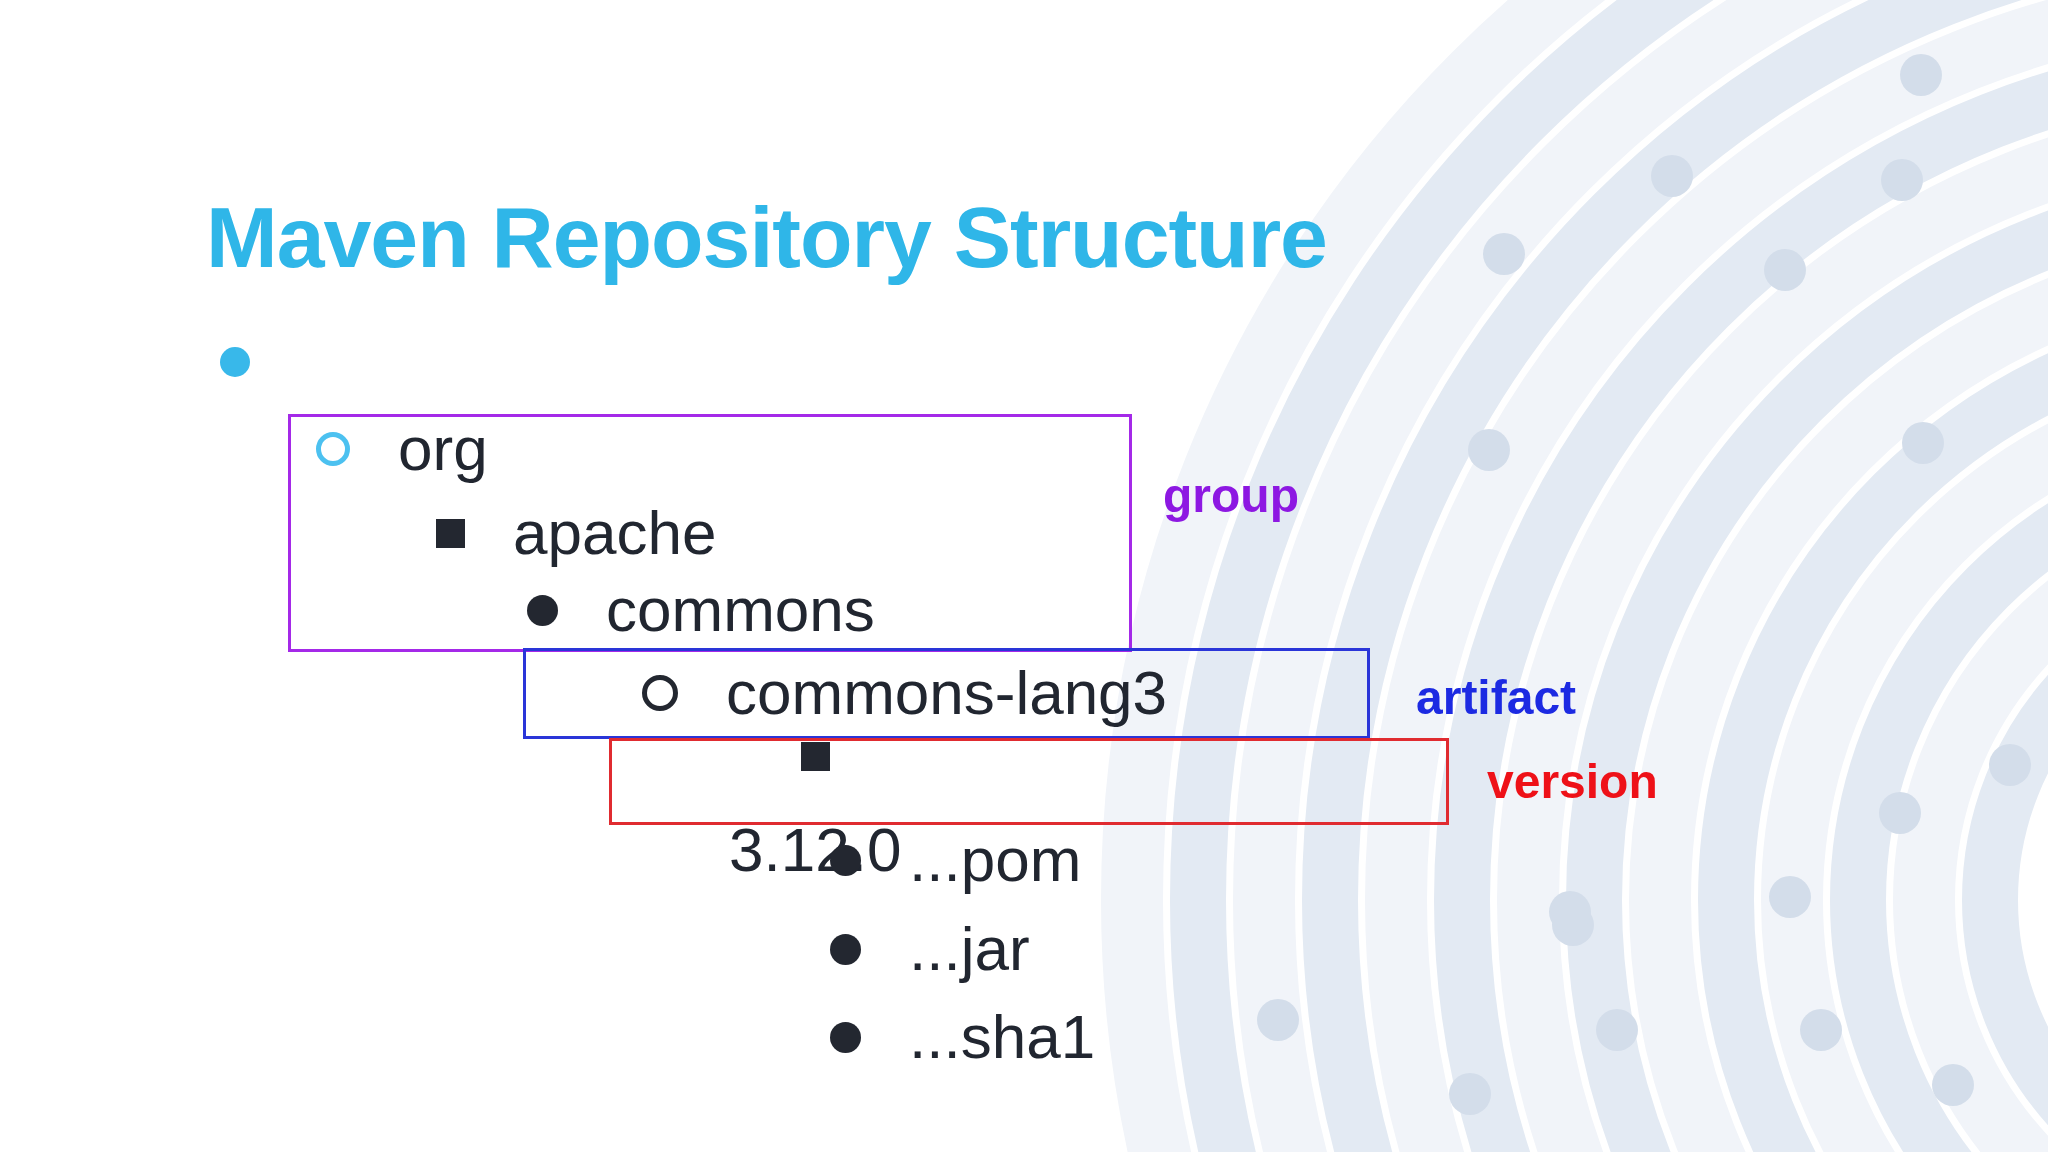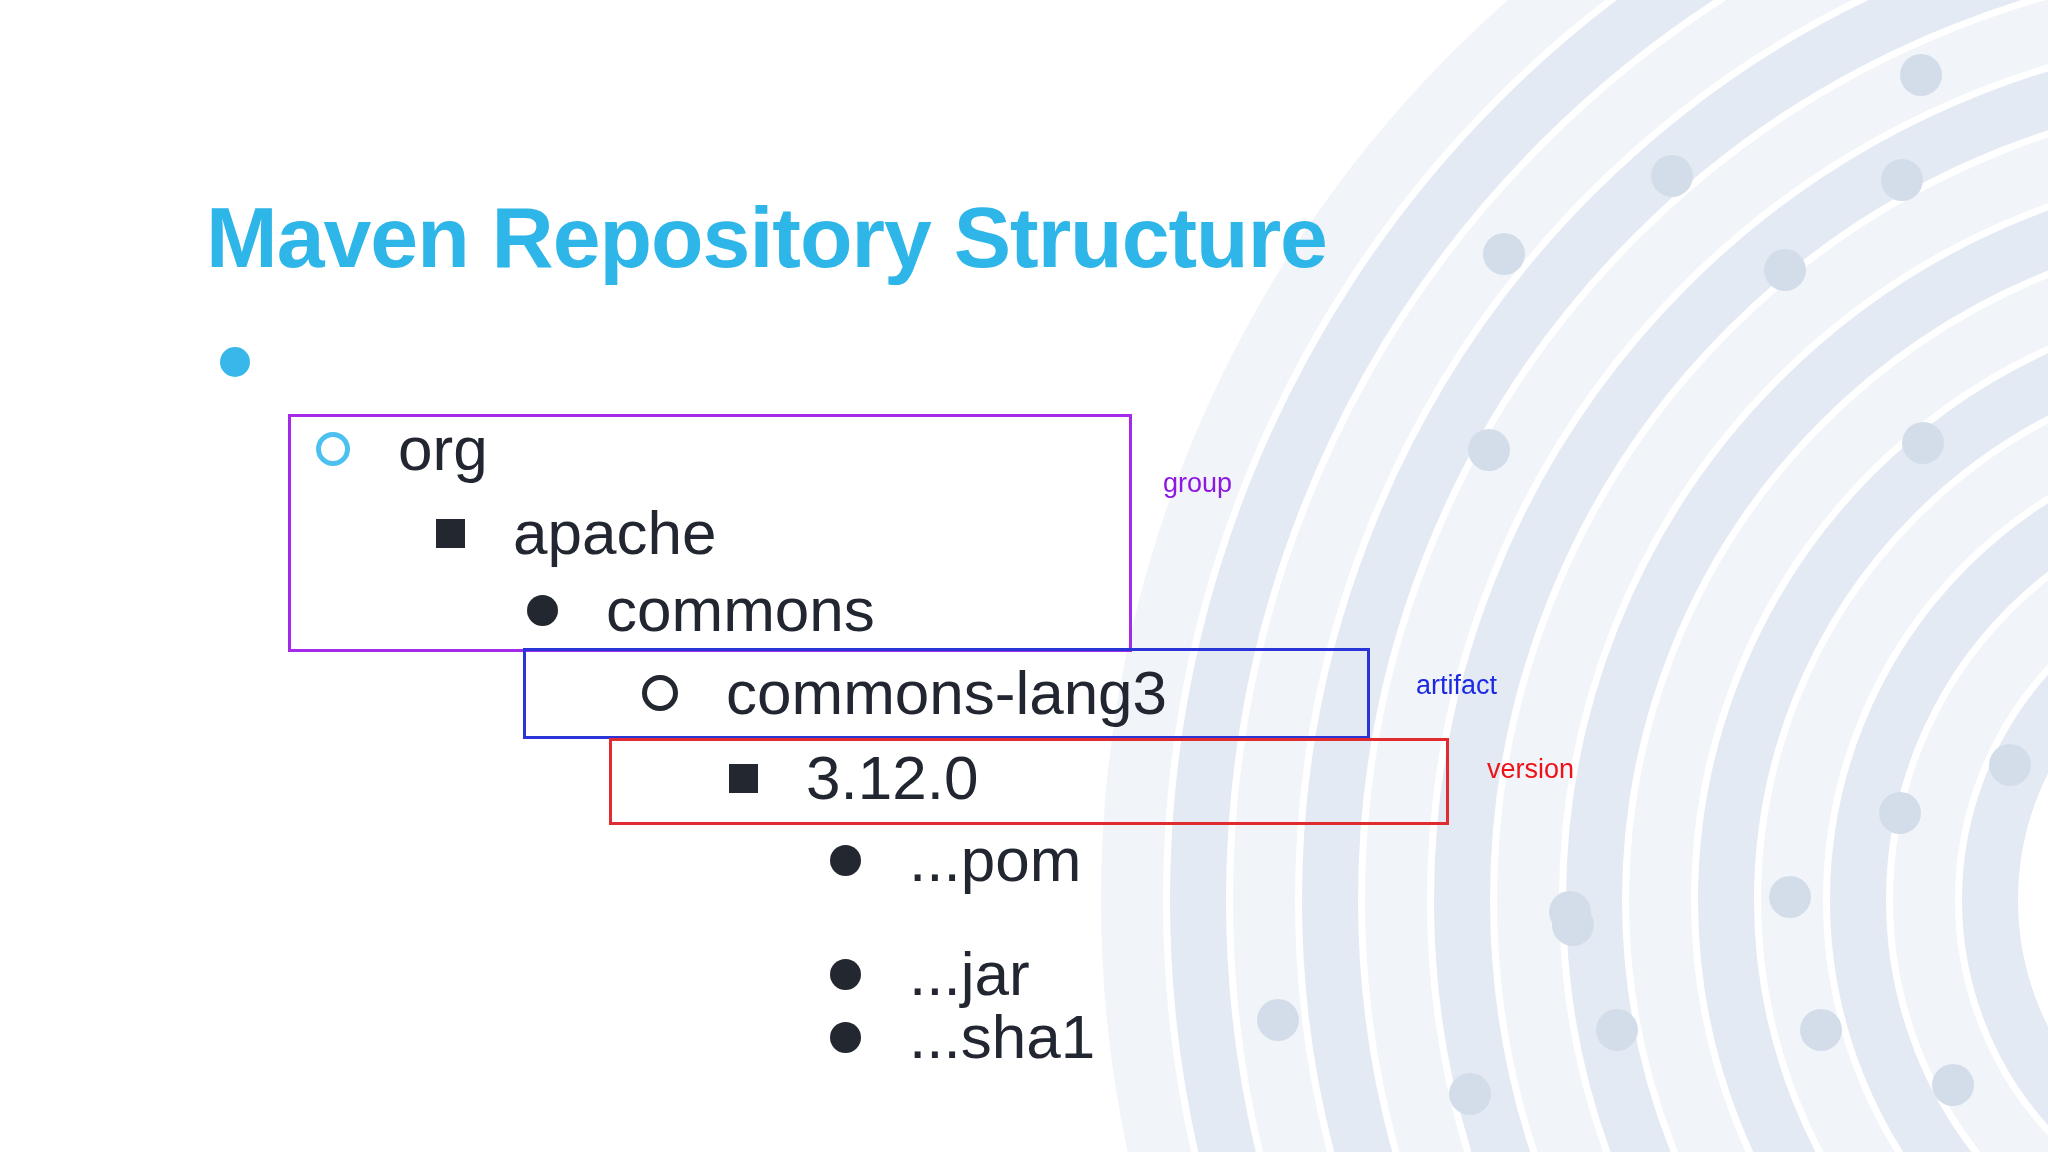--- a/index.html
+++ b/index.html
@@ -35,35 +35,35 @@
   .b-circle-cyan{width:24px;height:24px;border-radius:50%;border:5px solid #4cc1f0;background:transparent;}
   .b-square-blk {width:29px;height:29px;background:#232730;}
   .b-disc-blk   {width:31px;height:31px;border-radius:50%;background:#232730;}
   .b-circle-blk {width:26px;height:26px;border-radius:50%;border:5px solid #232730;background:transparent;}
 
   .l0{left:220px;top:326px;}
   .l1{left:316px;top:413px;}
   .l2{left:436px;top:497px;text-align:center;}
   .l3{left:527px;top:574px;}
   .l4{left:642px;top:657px;gap:48px;}
-  .l5{left:729px;top:742px;}
+  .l5{left:729px;top:742px;flex-direction:column;}
   .l6{left:830px;top:824px;}
-  .l7{left:830px;top:938px;}
+  .l7{left:830px;top:913px;}
   .l8{left:830px;top:1001px;}
 
   
   .box{position:absolute;background:transparent;pointer-events:none;}
   .box-group   {left:288px;top:414px;width:838px;height:232px;border:3px solid #a429e8;}
   .box-artifact{left:523px;top:648px;width:841px;height:85px;border:3px solid #2a35d8;}
   .box-version {left:609px;top:738px;width:834px;height:81px;border:3px solid #e02b30;}
 
   
   .callout{
     position:absolute;
-    font-size:27px;font-weight:400;line-height:1.15;
+    font-size:48px;font-weight:700;line-height:1.15;
     white-space:nowrap;
   }
   .callout-group   {left:1163px;top:468px;color:#8d18e2;}
   .callout-artifact{left:1416px;top:670px;color:#1c2ae2;}
   .callout-version {left:1487px;top:754px;color:#ee1118;}
 </style>
 </head>
 <body>
 
 <div class="slide">

